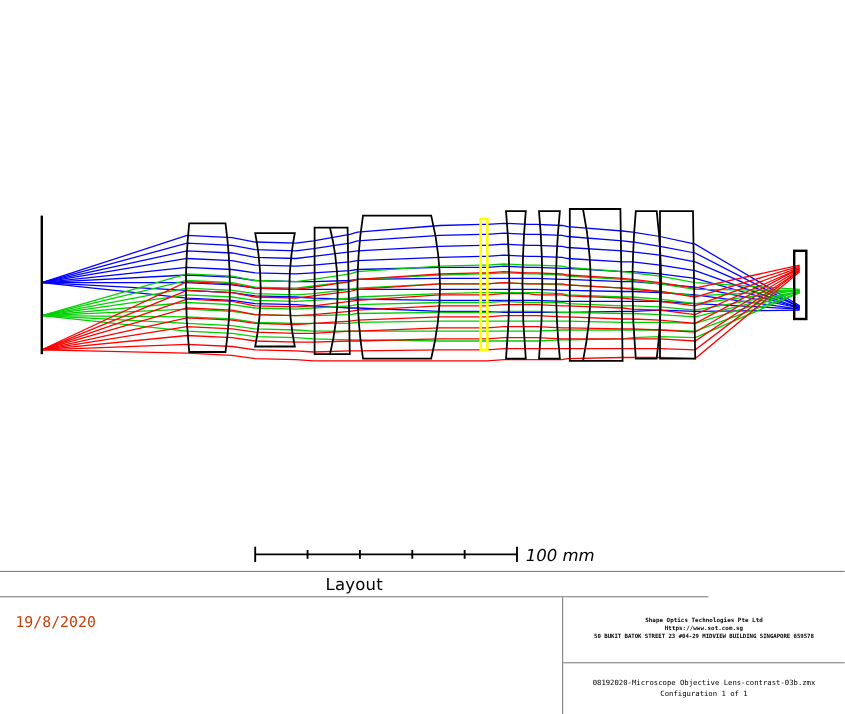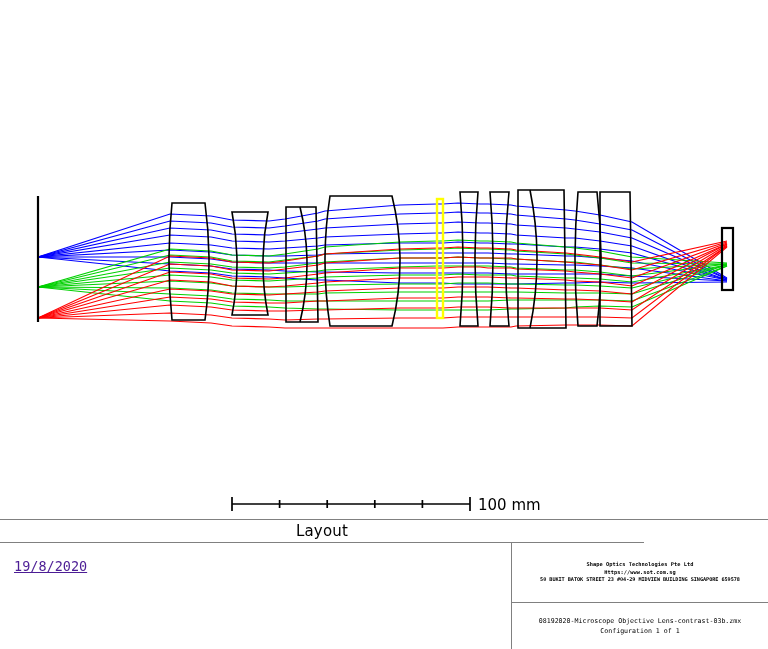--- a/index.html
+++ b/index.html
@@ -23,20 +23,21 @@
     background: #ffffff;
     box-sizing: border-box;
   }
   
   #diagram-area {
     position: absolute;
     left: 0;
     top: 0;
     width: 744px;
     height: 519px;
+    font-style: italic;
   }
   #diagram-svg {
     display: block;
     width: 768px;
     height: 519px;
   }
   
   #footer {
     position: absolute;
     left: 0;
@@ -72,22 +73,21 @@
     width: 511px;
     height: 107px;
     box-sizing: border-box;
     padding: 14px 0 0 14px;
   }
   .mono-line {
     font-family: "DejaVu Sans Mono", monospace;
     font-size: 13.5px;
     line-height: 19px;
     white-space: pre;
-    color: #4c1d95;
-    text-decoration: underline;
+    color: #c2410c;
   }
   #info-right {
     position: absolute;
     left: 511px;
     top: 23px;
     width: 257px;
     height: 107px;
     border-left: 1px solid #808080;
     box-sizing: border-box;
   }

